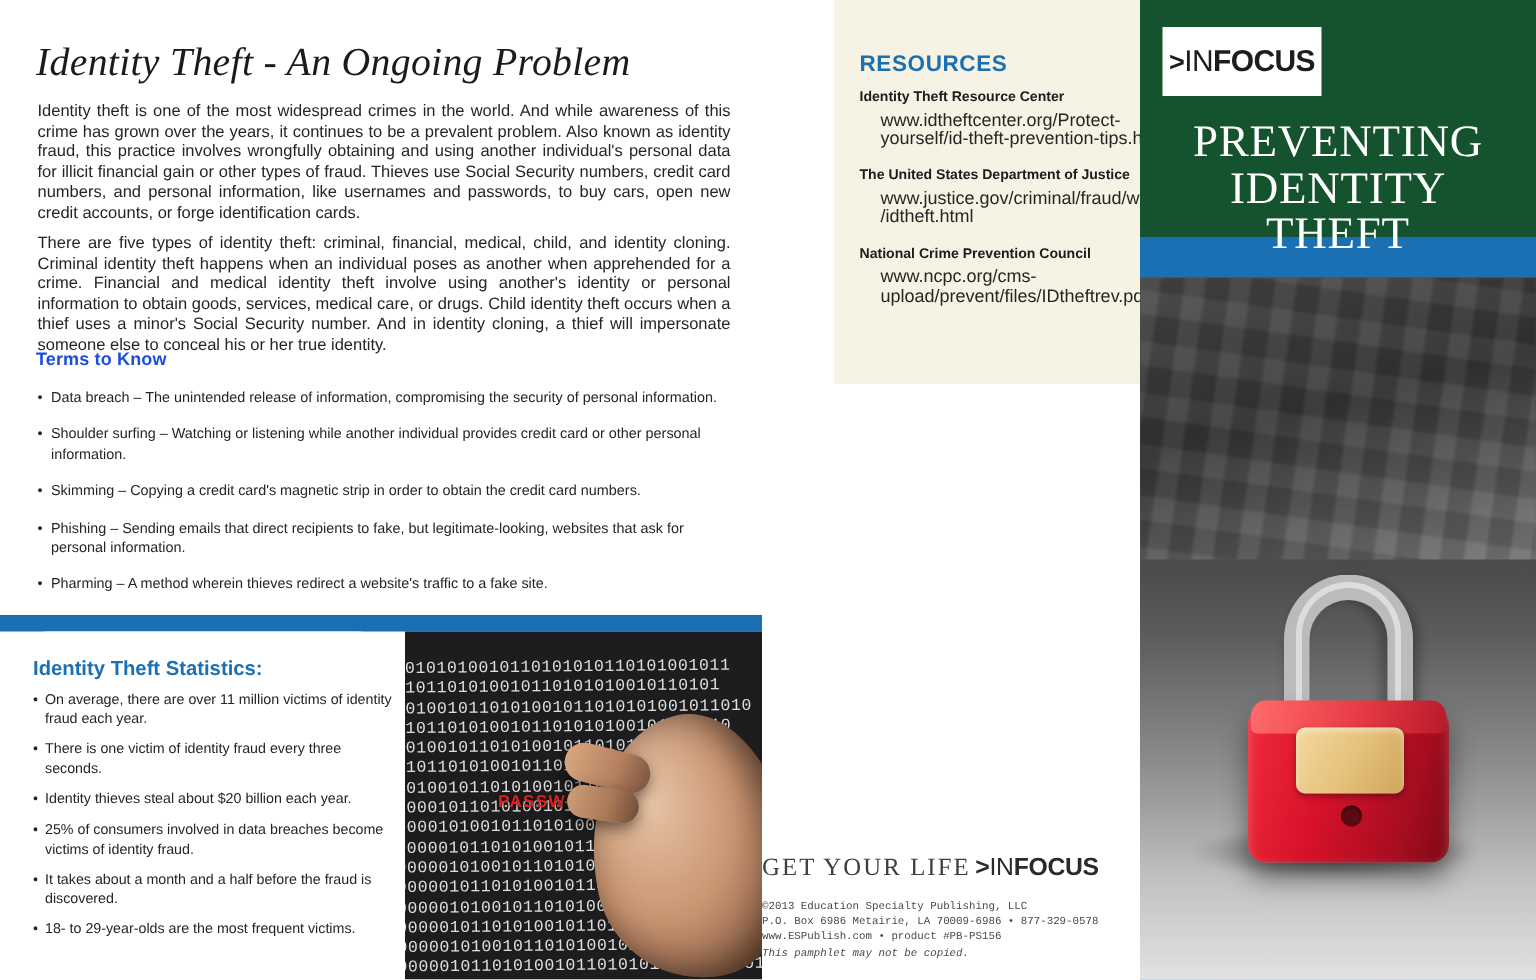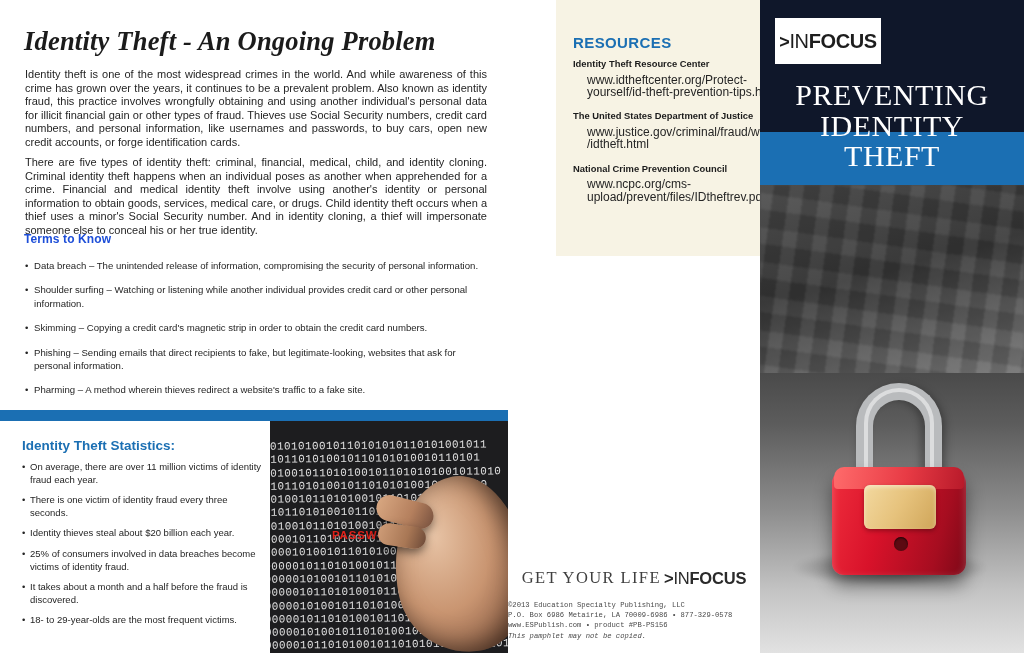--- a/index.html
+++ b/index.html
@@ -32,21 +32,20 @@
   }
   #article-title {
     position: absolute;
     left: 24px; top: 26px;
     width: 460px;
     font-family: "Liberation Serif", serif;
     font-style: italic;
     font-size: 26.5px;
     color: #1b1b1b;
     letter-spacing: 0.2px;
-    font-weight: bold;
   }
   .body-text {
     font-family: "Liberation Sans", sans-serif;
     font-size: 11px;
     line-height: 13.6px;
     color: #252525;
     text-align: justify;
   }
   #para-1 {
     position: absolute;
@@ -235,21 +234,20 @@
     position: absolute;
     left: 508px; top: 256px;
     width: 252px;
     height: 397px;
     background: #ffffff;
   }
   #tagline {
     position: absolute;
     left: 0; top: 312px;
     width: 252px;
-    text-align: center;
     white-space: nowrap;
   }
   #tagline-text {
     font-family: "Liberation Serif", serif;
     font-size: 16.5px;
     letter-spacing: 1.4px;
     color: #3f3f3f;
     vertical-align: middle;
   }
   .infocus-inline {
@@ -282,22 +280,22 @@
     left: 760px; top: 0;
     width: 264px;
     height: 653px;
     background: #1b6fb3;
     overflow: hidden;
   }
   #cover-top {
     position: absolute;
     left: 0; top: 0;
     width: 264px;
-    height: 132px;
-    background: #0f172a;
+    height: 158px;
+    background: #14532d;
   }
   #logo-box {
     position: absolute;
     left: 15px; top: 18px;
     width: 106px;
     height: 46px;
     background: #ffffff;
     display: flex;
     align-items: center;
     justify-content: center;

